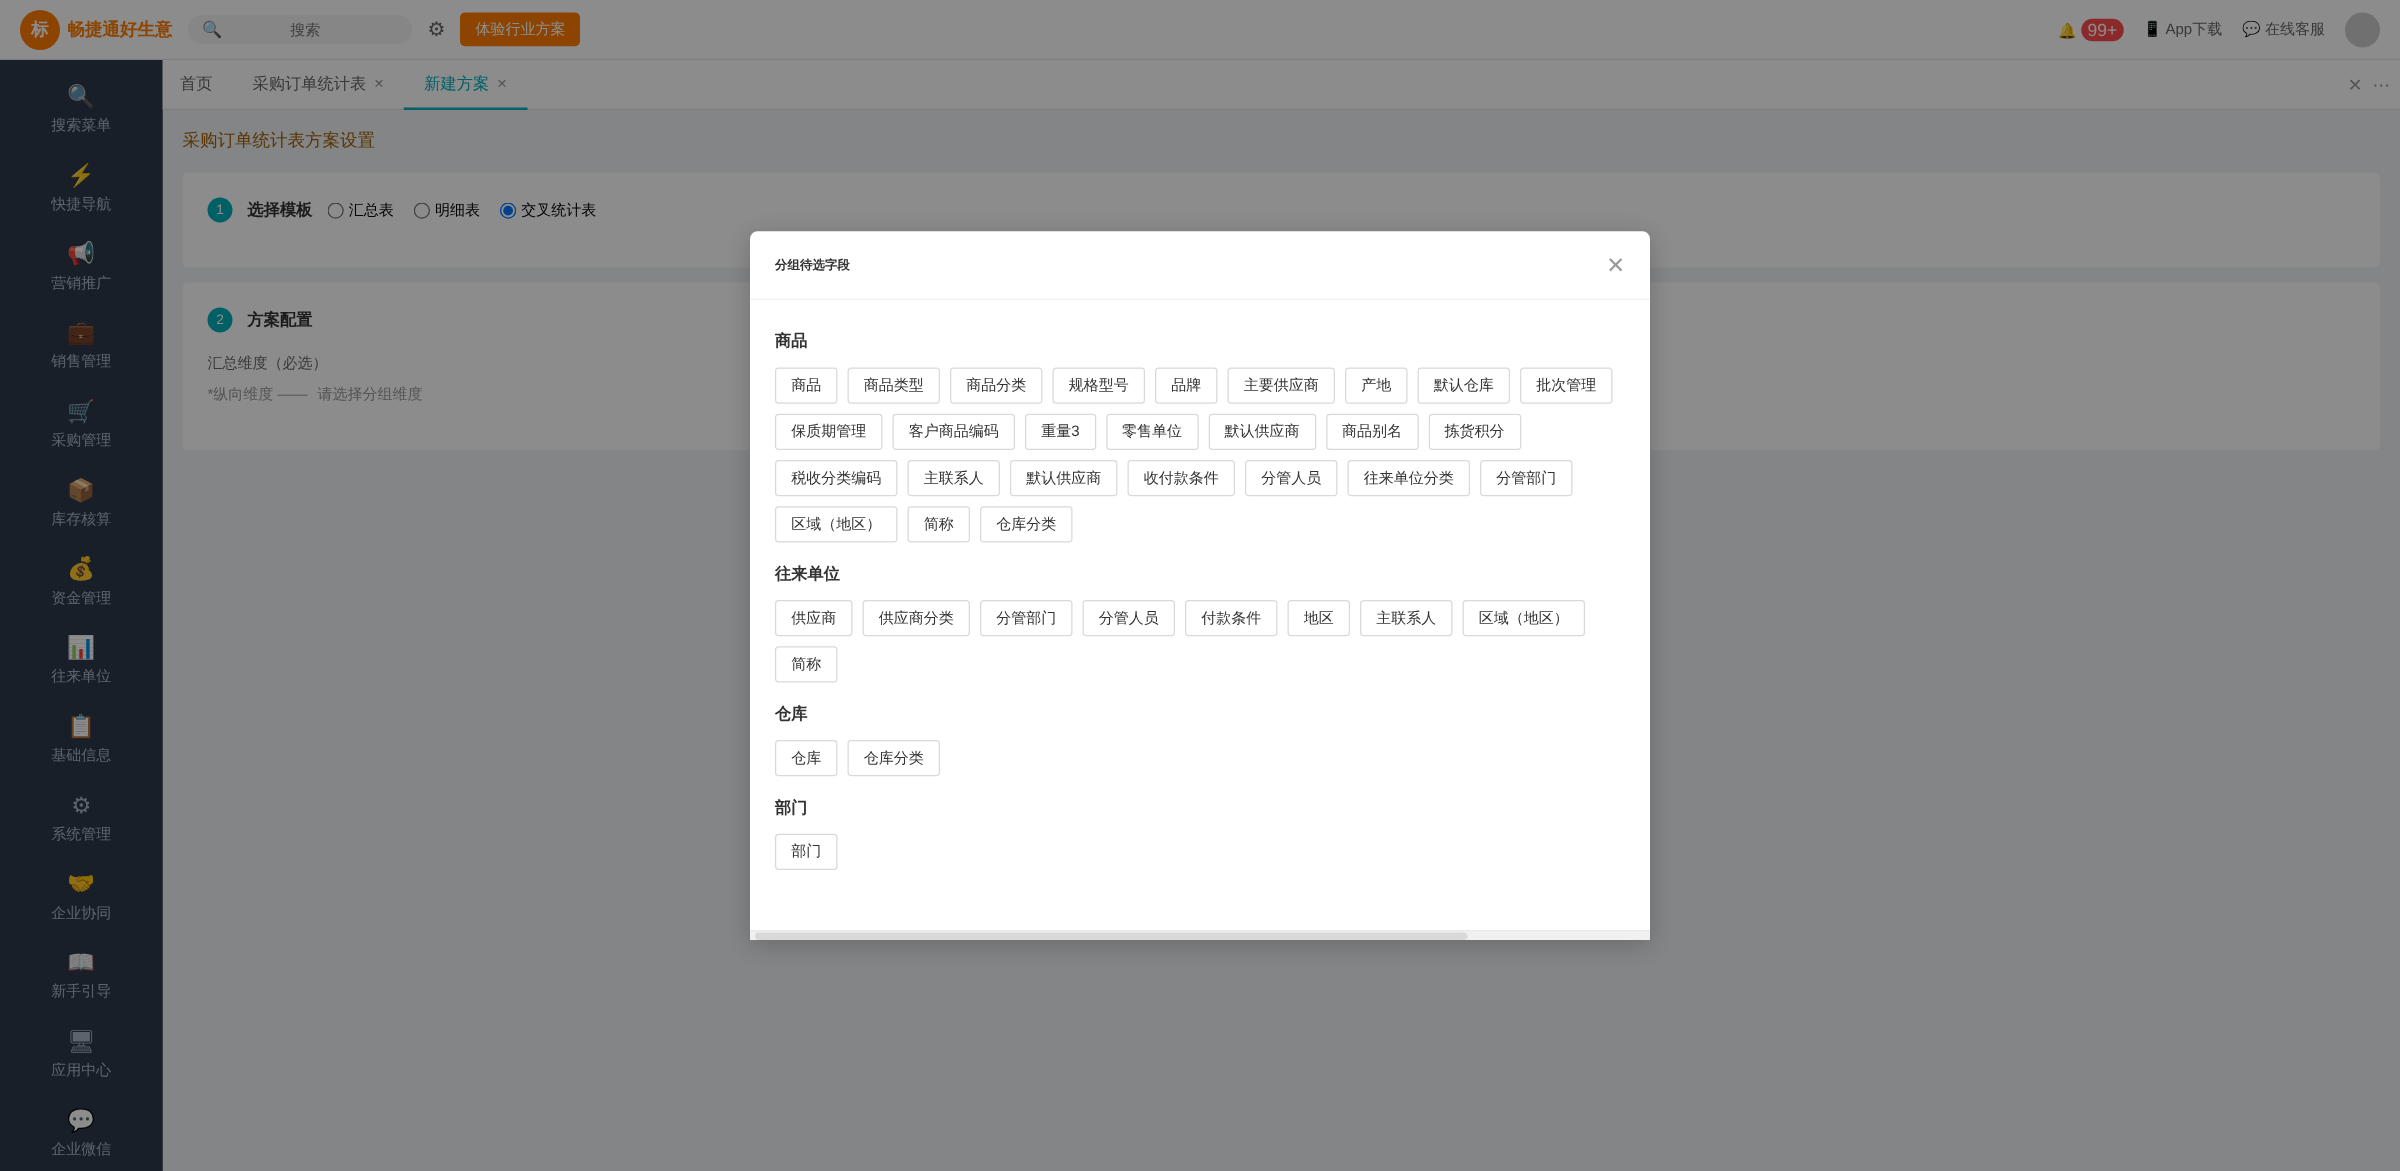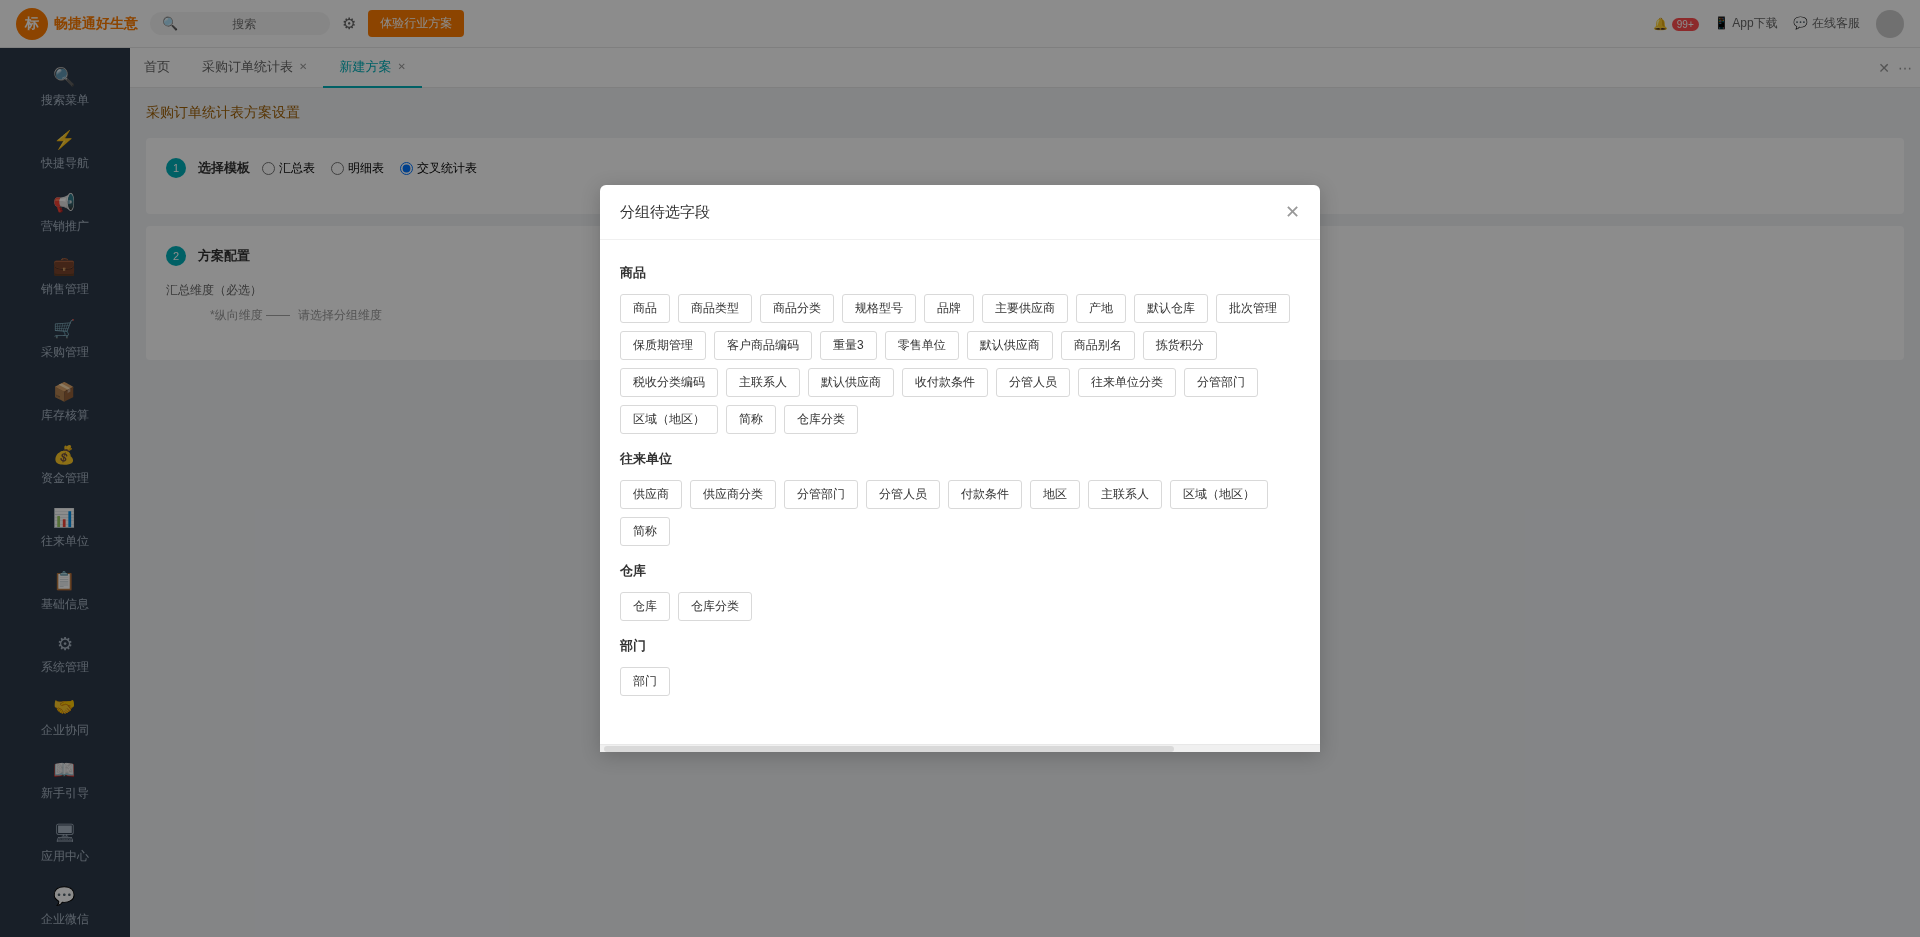--- a/index.html
+++ b/index.html
@@ -20,21 +20,21 @@
     }
     .header-left { display: flex; align-items: center; gap: 12px; }
     .logo-area { display: flex; align-items: center; gap: 6px; }
     .logo-icon { width: 32px; height: 32px; background: #ff7d00; border-radius: 50%; display: flex; align-items: center; justify-content: center; }
     .logo-icon span { color: #fff; font-size: 14px; font-weight: bold; }
     .logo-text { color: #ff7d00; font-size: 14px; font-weight: bold; }
     .search-bar { background: #f5f5f5; border-radius: 16px; padding: 4px 12px; display: flex; align-items: center; gap: 6px; width: 180px; }
     .search-bar input { border: none; background: transparent; outline: none; font-size: 12px; width: 120px; text-align: center; }
     .experience-btn { background: #ff7d00; color: #fff; border: none; border-radius: 4px; padding: 5px 12px; font-size: 12px; cursor: pointer; }
     .header-right { display: flex; align-items: center; gap: 16px; font-size: 12px; color: #666; }
-    .badge { background: #ff4d4f; color: #fff; border-radius: 10px; padding: 1px 5px; font-size: 10px; }
+    .badge { background: #ff4d4f; color: #fff; border-radius: 10px; padding: 1px 5px; font-size: 14px; }
 
     
     .sidebar {
       width: 130px;
       background: #2d3a4a;
       position: fixed;
       top: 48px; left: 0; bottom: 0;
       display: flex;
       flex-direction: column;
       align-items: center;
@@ -128,21 +128,21 @@
     }
 
     .modal-header {
       display: flex;
       align-items: center;
       justify-content: space-between;
       padding: 16px 20px;
       border-bottom: 1px solid #f0f0f0;
       flex-shrink: 0;
     }
-    .modal-title { font-size: 15px; font-weight: normal; color: #333; }
+    .modal-title { font-size: 10px; font-weight: bold; color: #333; }
     .modal-close { color: #999; font-size: 18px; cursor: pointer; background: none; border: none; }
 
     .modal-body {
       padding: 16px 20px;
       overflow-y: auto;
       flex: 1;
     }
 
     .section-title {
       font-size: 13px;
@@ -319,21 +319,21 @@
       </div>
     </div>
   </div>
   <div class="config-card">
     <div class="step-row">
       <div class="step-badge">2</div>
       <span class="step-label">方案配置</span>
     </div>
     <div style="color:#666; font-size:12px; margin-bottom:8px;">汇总维度（必选）</div>
     <div style="display:flex; gap:8px; margin-bottom:16px;">
-      <span style="color:#999; font-size:12px;margin-left:44px;">*纵向维度 ——</span>
+      <span style="color:#999; font-size:12px;">*纵向维度 ——</span>
       <span style="color:#999; font-size:12px;">请选择分组维度</span>
     </div>
   </div>
 </div>
 
 <div class="modal-overlay">
   <div class="modal">
     <div class="modal-header">
       <span class="modal-title">分组待选字段</span>
       <button class="modal-close">✕</button>

